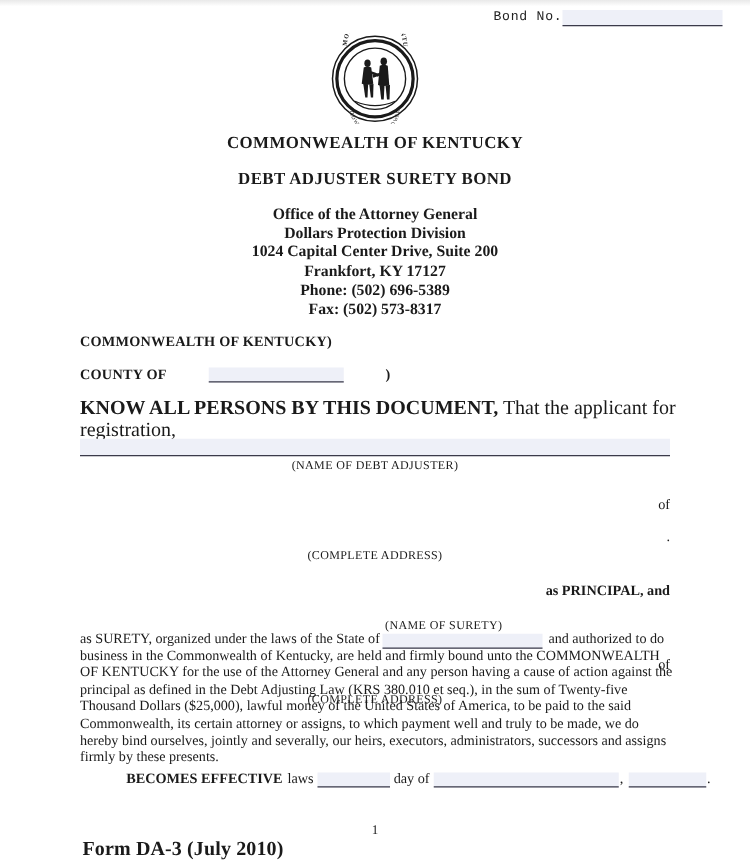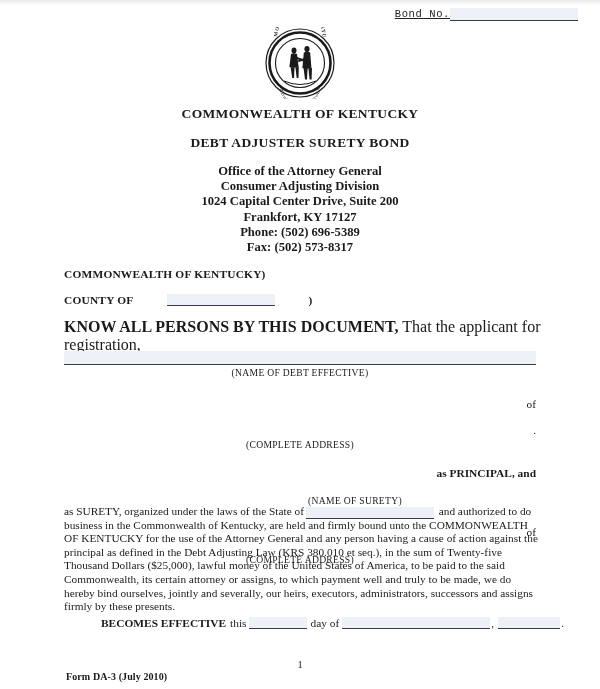--- a/index.html
+++ b/index.html
@@ -52,21 +52,21 @@
     position: absolute;
     top: 8px;
     right: 22px;
     display: flex;
     align-items: flex-end;
     font-family: "Liberation Mono", "DejaVu Sans Mono", monospace;
     font-size: 10.5px;
     letter-spacing: 0.6px;
     color: #222;
   }
-  .bond-row .bond-label { padding-bottom: 1px; text-decoration: underline; }
+  .bond-row .bond-label { padding-bottom: 1px; }
   .bond-row .field { width: 128px; }
 
   
   .seal-wrap {
     position: absolute;
     top: 27px;
     left: 0;
     width: 600px;
     display: flex;
     justify-content: center;
@@ -180,21 +180,21 @@
     text-align: left;
   }
   .body-par .field { width: 128px; height: 12px; margin: 0 2px; }
 
   
   .effective {
     position: absolute;
     left: 101px;
     top: 617px;
     display: flex;
-    align-items: flex-start;
+    align-items: flex-end;
     font-size: 11.4px;
   }
   .effective .lbl { font-weight: bold; padding-bottom: 1px; }
   .effective .txt { padding-bottom: 1px; }
   .effective .f-day   { width: 58px;  height: 12px; margin: 0 3px; }
   .effective .f-month { width: 148px; height: 12px; margin: 0 1px 0 3px; }
   .effective .f-year  { width: 62px;  height: 12px; margin: 0 1px 0 4px; }
 
   
   .page-number {
@@ -202,21 +202,21 @@
     top: 659px;
     left: 0;
     width: 600px;
     text-align: center;
     font-size: 10.5px;
   }
   .form-id {
     position: absolute;
     left: 66px;
     top: 671px;
-    font-size: 10px;
+    font-size: 16px;
     font-weight: bold;
     letter-spacing: 0.1px;
   }
 </style>
 </head>
 <body>
 
 <div class="page">
 
   <div class="top-edge"></div>
@@ -256,21 +256,21 @@
     </svg>
   </div>
 
   <div class="titles">
     <div class="title-main">COMMONWEALTH OF KENTUCKY</div>
     <div class="title-sub">DEBT ADJUSTER SURETY BOND</div>
   </div>
 
   <div class="agency">
     <div>Office of the Attorney General</div>
-    <div>Consumer Adjusting Division</div>
+    <div>Dollars Protection Division</div>
     <div>1024 Capital Center Drive, Suite 200</div>
     <div>Frankfort, KY  17127</div>
     <div>Phone:  (502) 696-5389</div>
     <div>Fax:  (502) 573-8317</div>
   </div>
 
   <div class="venue">
     <div>COMMONWEALTH OF KENTUCKY)</div>
     <div class="venue-county">
       <span>COUNTY OF</span>
@@ -280,21 +280,21 @@
   </div>
 
   <div class="knowall">
     <b>KNOW ALL PERSONS BY THIS DOCUMENT,</b><span> That the applicant for registration,</span>
   </div>
 
   <div class="lines">
 
     <div class="line-group">
       <div class="field-block"></div>
-      <div class="caption cap-name-adj">(NAME OF DEBT EFFECTIVE)</div>
+      <div class="caption cap-name-adj">(NAME OF DEBT ADJUSTER)</div>
     </div>
 
     <div class="gap-20"></div>
 
     <div class="line-group">
       <div class="line-row">
         <span class="prefix">of</span>
         <span class="field grow" style="margin-left:6px;"></span>
         <span class="tail">.</span>
       </div>
@@ -322,21 +322,21 @@
     </div>
 
   </div>
 
   <div class="body-par">
     <span>as SURETY, organized under the laws of the State of</span><span class="field"></span><span> and authorized to do business in the Commonwealth of Kentucky, are held and firmly bound unto the COMMONWEALTH OF KENTUCKY for the use of the Attorney General and any person having a cause of action against the principal as defined in the Debt Adjusting Law (KRS 380.010 et seq.), in the sum of Twenty-five Thousand Dollars ($25,000), lawful money of the United States of America, to be paid to the said Commonwealth, its certain attorney or assigns, to which payment well and truly to be made, we do hereby bind ourselves, jointly and severally, our heirs, executors, administrators, successors and assigns firmly by these presents.</span>
   </div>
 
   <div class="effective">
     <span class="lbl">BECOMES EFFECTIVE</span>
-    <span class="txt" style="padding-left:4px;">this</span>
+    <span class="txt" style="padding-left:4px;">laws</span>
     <span class="field f-day"></span>
     <span class="txt">day of</span>
     <span class="field f-month"></span>
     <span class="txt">,</span>
     <span class="field f-year"></span>
     <span class="txt">.</span>
   </div>
 
   <div class="page-number">1</div>
   <div class="form-id">Form DA-3 (July 2010)</div>

